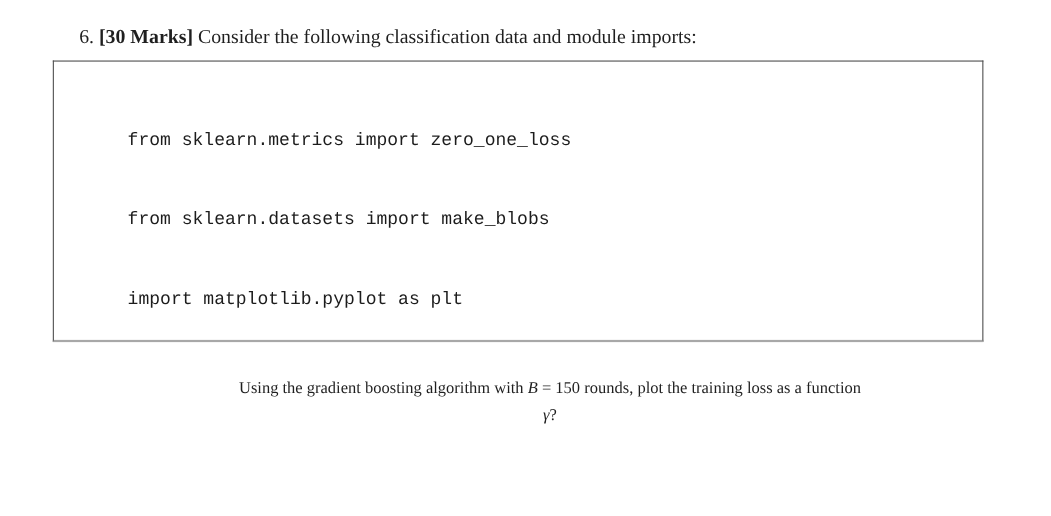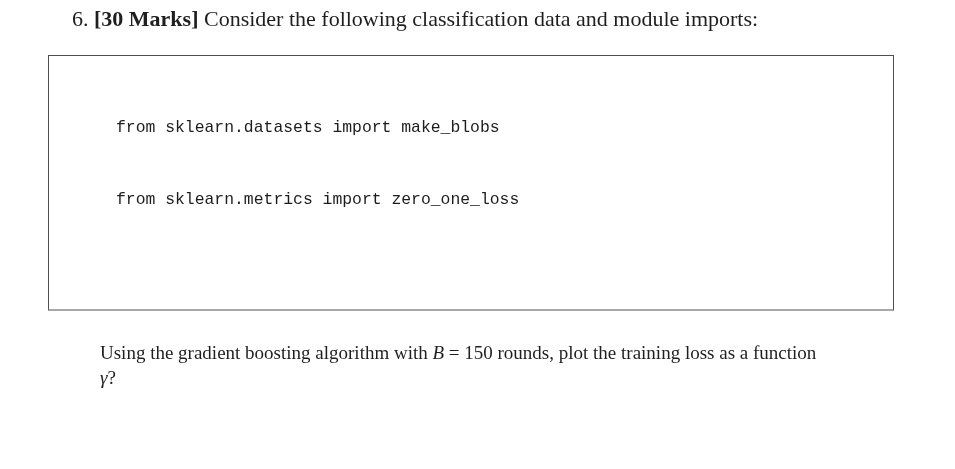--- a/index.html
+++ b/index.html
@@ -11,22 +11,22 @@
     position: relative;
     width: 955px;
     height: 469px;
     font-family: "Liberation Serif", serif;
     color: #1f1f1f;
     overflow: hidden;
   }
   .question-header {
     position: absolute;
     left: 72px;
-    top: 7px;
-    font-size: 22px;
+    top: 21px;
+    font-size: 18px;
     line-height: 24px;
     white-space: nowrap;
   }
   .question-header .marks {
     font-weight: bold;
   }
   .code-box {
     position: absolute;
     left: 48px;
     top: 55px;
@@ -50,41 +50,43 @@
     white-space: pre;
   }
   .code-line {
     min-height: 24px;
   }
   .question-body {
     position: absolute;
     left: 100px;
     top: 341px;
     width: 800px;
-    font-size: 19px;
+    font-size: 15px;
     line-height: 24.5px;
     color: #1f1f1f;
+    text-align: center;
   }
   .body-line {
     white-space: nowrap;
   }
   .math {
     font-style: italic;
     font-family: "Liberation Serif", serif;
   }
 </style>
 </head>
 <body>
 
 <div class="question-header"><span>6.</span> <span class="marks">[30 Marks]</span> <span>Consider the following classification data and module imports:</span></div>
 
 <div class="code-box">
   <div class="code-block">
+    <div class="code-line">from sklearn.metrics import zero_one_loss</div>
     <div class="code-line">from sklearn.datasets import make_blobs</div>
-    <div class="code-line">from sklearn.metrics import zero_one_loss</div>
+    <div class="code-line">import matplotlib.pyplot as plt</div>
     
     
     
     
   </div>
 </div>
 
 <div class="question-body">
   <div class="body-line"><span>Using the gradient boosting algorithm with </span><span class="math">B</span><span> = 150 rounds, plot the training loss as a function</span></div>
   <div class="body-line"><span class="math">γ</span><span>?</span></div>

